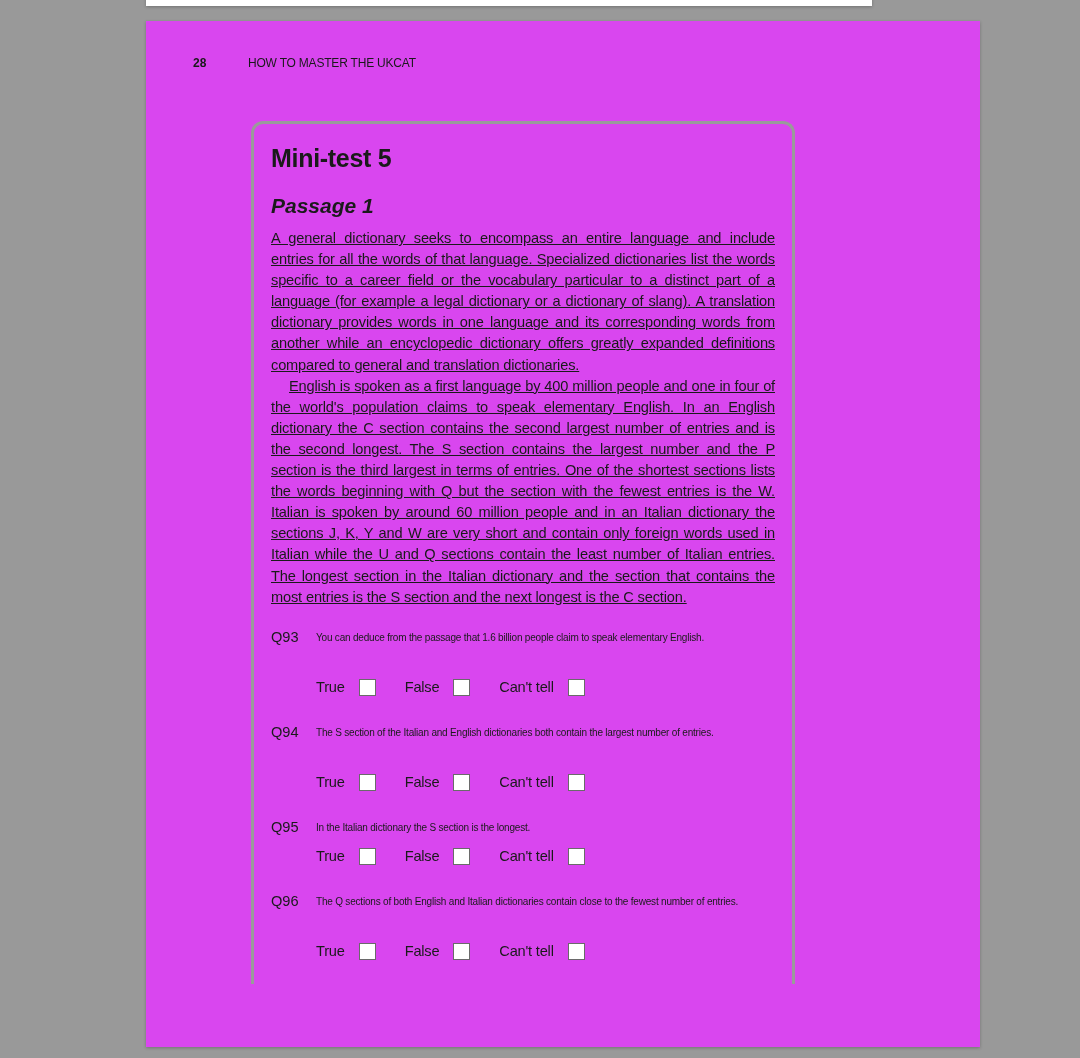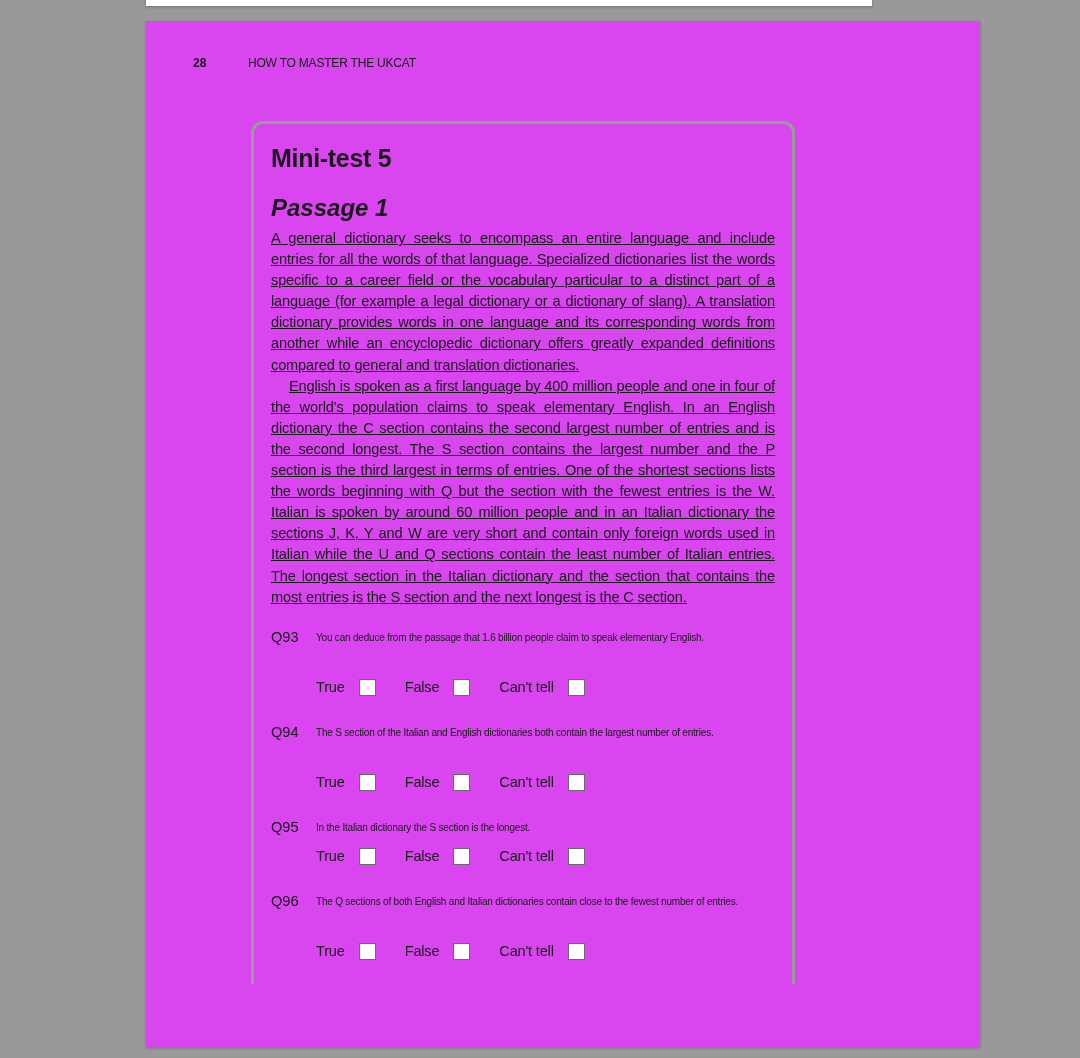--- a/index.html
+++ b/index.html
@@ -42,21 +42,21 @@
   }
   .box-inner {
     position: absolute; left: 17px; top: 0; width: 504px;
   }
   .mini-title {
     position: absolute; top: 20px; left: 0;
     font-size: 25px; font-weight: bold; letter-spacing: -0.3px;
   }
   .passage-title {
     position: absolute; top: 70px; left: 0;
-    font-size: 24px; font-weight: bold; font-style: italic;
+    font-size: 21px; font-weight: bold; font-style: italic;
   }
   .passage {
     position: absolute; top: 104px; left: 0; width: 504px;
     font-size: 14.6px; line-height: 21.1px;
     text-align: justify; letter-spacing: -0.15px;
   }
   .passage p { margin: 0; text-decoration: underline; }
   .passage p.indent { text-indent: 18px; }
   .question {
     position: absolute; left: 0; width: 504px;

